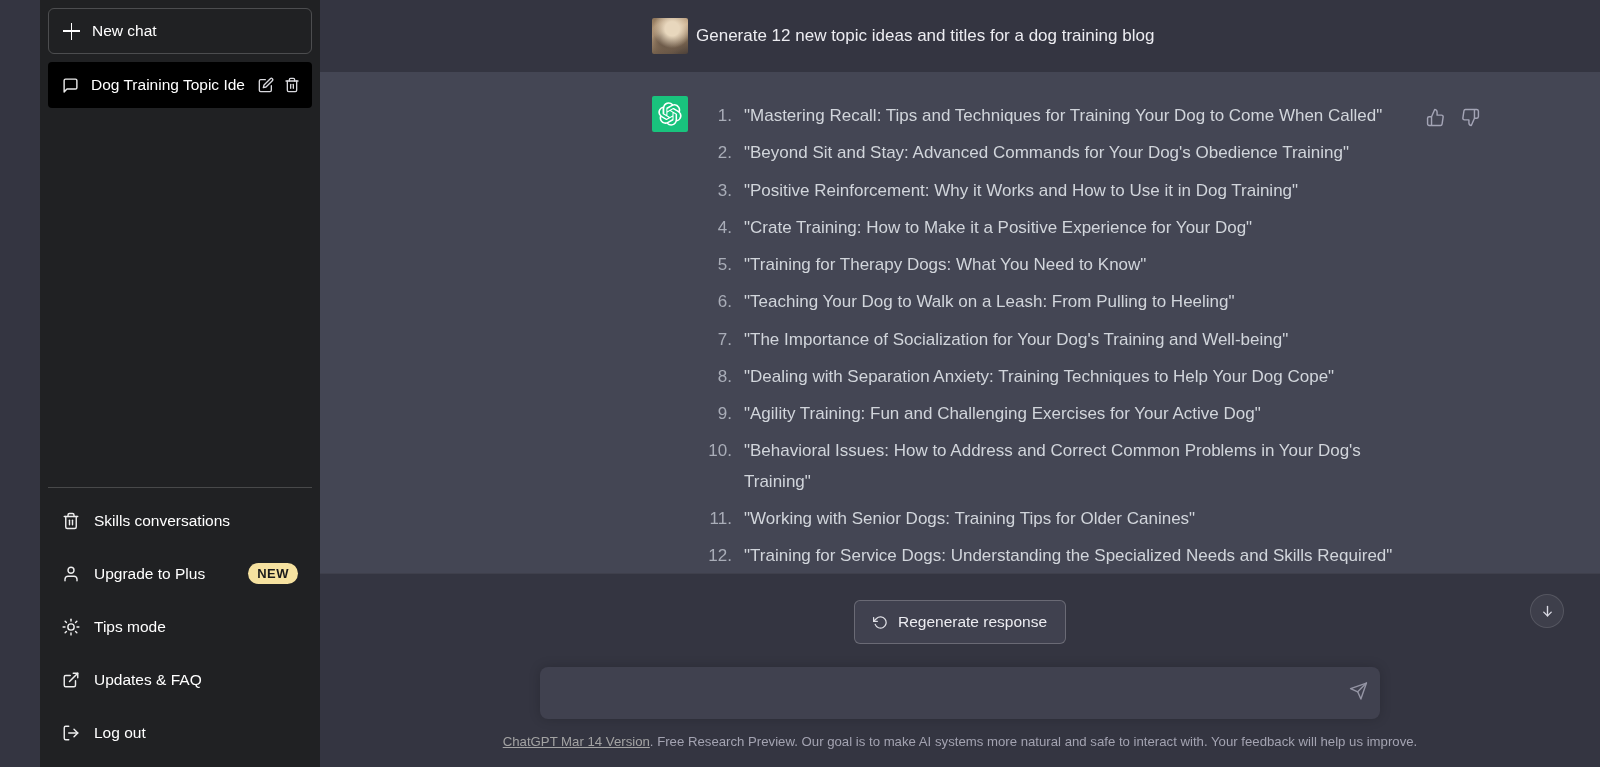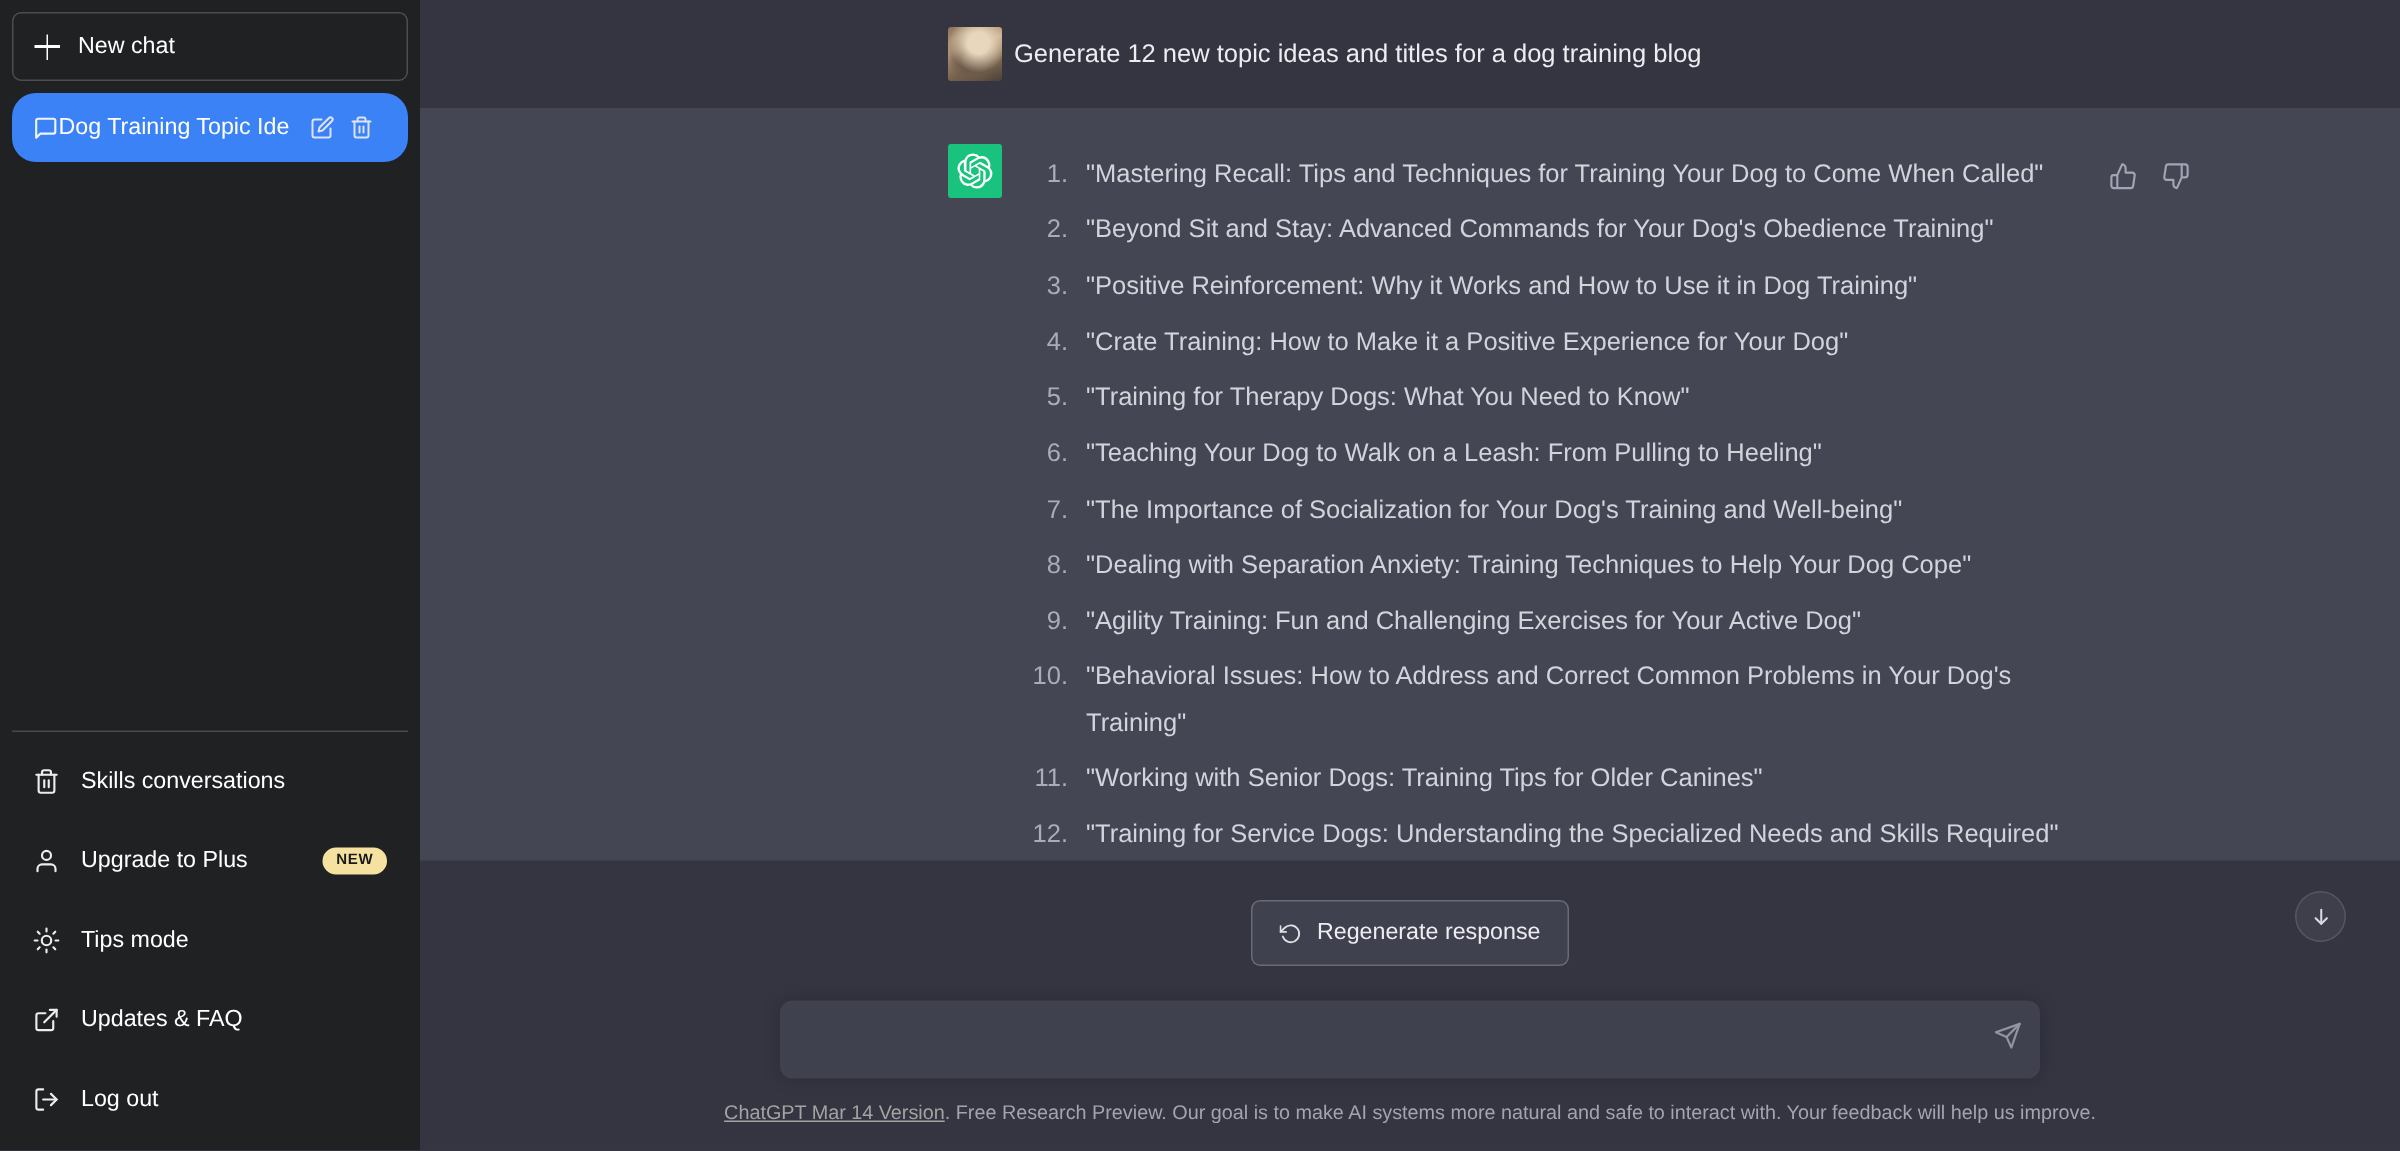--- a/index.html
+++ b/index.html
@@ -3,21 +3,21 @@
 <meta charset="utf-8">
 <style>
   * { box-sizing: border-box; margin: 0; padding: 0; }
   html, body {
     width: 1600px; height: 767px;
     overflow: hidden;
     background: #343541;
     font-family: "Liberation Sans", sans-serif;
     -webkit-font-smoothing: antialiased;
   }
-  .app { display: flex; width: 1600px; height: 722px; }
+  .app { display: flex; width: 1600px; height: 722px; padding-left: 40px; }
 
   
   .sidebar {
     width: 280px; height: 767px;
     background: #202123;
     display: flex; flex-direction: column;
     padding: 8px;
     flex: 0 0 280px;
     position: relative;
   }
@@ -34,25 +34,25 @@
   }
   .plus-icon { width: 17px; height: 17px; position: relative; flex: 0 0 17px; }
   .plus-icon::before, .plus-icon::after {
     content: ""; position: absolute; background: #fff;
   }
   .plus-icon::before { left: 0; top: 7.5px; width: 17px; height: 1.7px; }
   .plus-icon::after { top: 0; left: 7.5px; height: 17px; width: 1.7px; }
 
   .conv-list { flex: 0 0 auto; }
   .conv-item {
-    display: flex; align-items: center; 
+    display: flex; align-items: center; gap: 12px;
     height: 46px;
     padding: 0 12px 0 14px;
-    border-radius: 16px;
-    background: #3b82f6;
+    border-radius: 4px;
+    background: #000000;
     color: #fff; font-size: 15.5px;
     cursor: pointer;
     position: relative;
   }
   .conv-title {
     flex: 1 1 auto;
     white-space: nowrap; overflow: hidden;
     text-overflow: clip;
     position: relative;
     max-width: 168px;
@@ -68,21 +68,21 @@
     height: 53px;
     padding: 0 14px;
     border-radius: 6px;
     color: #fff; font-size: 15.5px;
     cursor: pointer;
   }
   .menu-label { flex: 1 1 auto; white-space: nowrap; }
   .badge-new {
     background: #f6e2a0;
     color: #1a1a1a;
-    font-size: 10px;
+    font-size: 13px;
     font-weight: bold;
     letter-spacing: .5px;
     border-radius: 11px;
     padding: 4px 9px 4px 9px;
     line-height: 1;
   }
 
   
   .main {
     flex: 1 1 auto; height: 767px;

